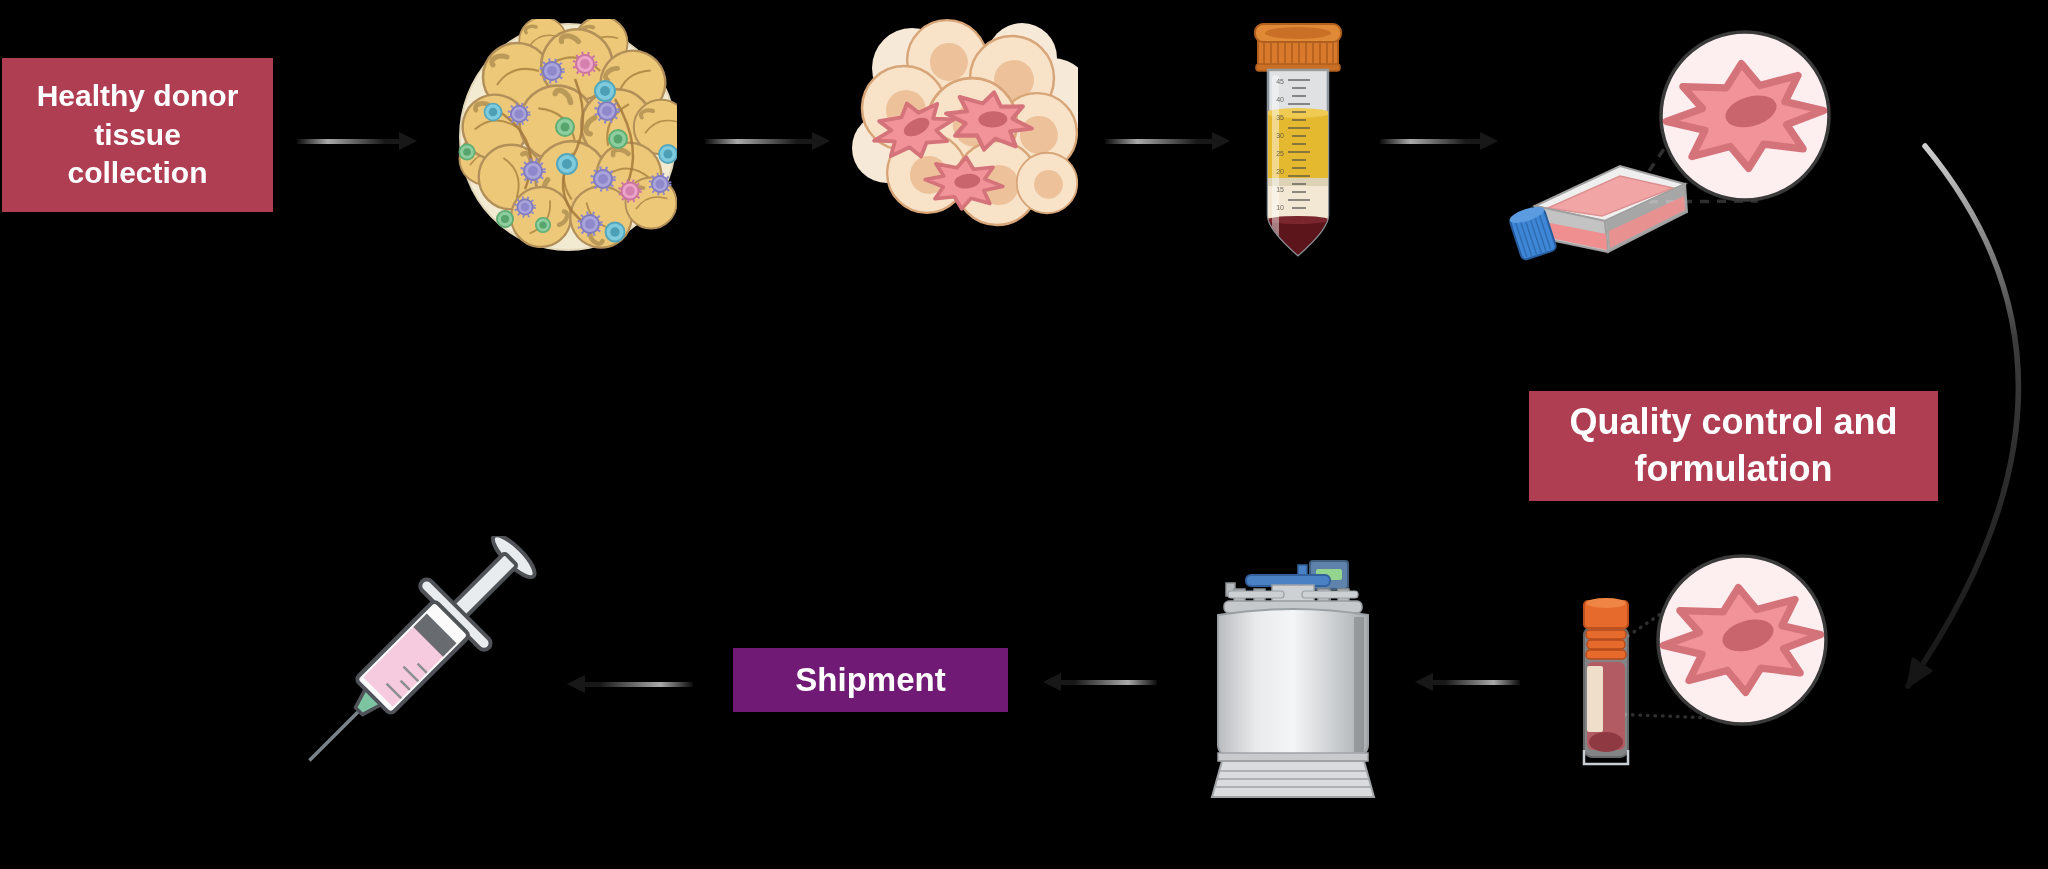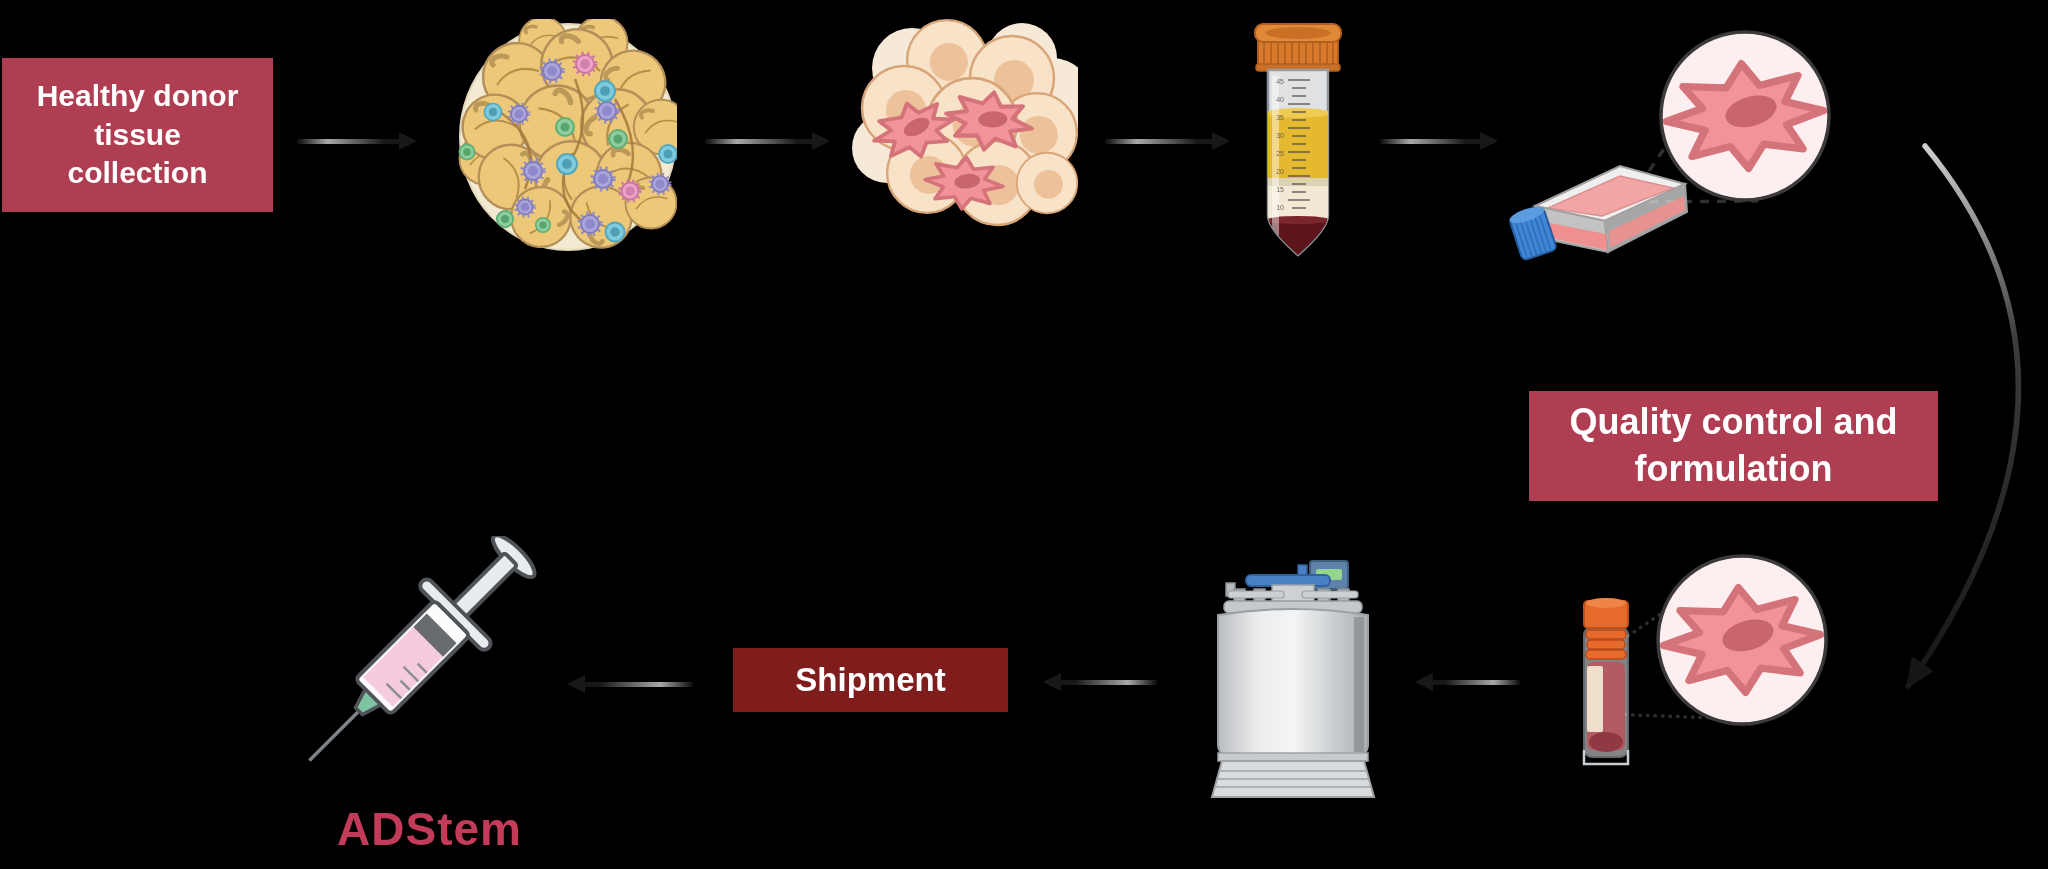--- a/index.html
+++ b/index.html
@@ -271,34 +271,33 @@
   </div>
   <div class="h-arrow left abs" style="left:1043px;top:657px;width:114px;">
     <span class="head-l"></span>
     <span class="shaft"></span>
   </div>
   <div class="h-arrow left abs" style="left:567px;top:659px;width:126px;">
     <span class="head-l"></span>
     <span class="shaft"></span>
   </div>
 
-  <div id="lbl-shipment" class="label-box" style="background-color: #7f1d1d; color: rgb(255, 255, 255);">
+  <div id="lbl-shipment" class="label-box" style="background-color: #701a75; color: rgb(255, 255, 255);">
     <span>Shipment</span>
   </div>
 
   <svg class="abs" style="left:240px;top:520px;" width="300" height="260" viewBox="0 0 300 260">
     <g transform="translate(278,16) rotate(45)">
       <line x1="0" y1="220" x2="0" y2="295" stroke="#7d8287" stroke-width="3.5"></line>
       <ellipse cx="0" cy="6" rx="28" ry="9" fill="#e9ecee" stroke="#4f5358" stroke-width="4"></ellipse>
       <rect x="-9" y="10" width="18" height="74" rx="3" fill="#e9ecee" stroke="#4f5358" stroke-width="4"></rect>
       <rect x="-47" y="82" width="94" height="13" rx="6.5" fill="#e9ecee" stroke="#4f5358" stroke-width="4"></rect>
       <rect x="-25" y="93" width="50" height="112" rx="5" fill="#fbfbfc" stroke="none"></rect>
       <rect x="-21" y="126" width="42" height="72" fill="#f6cbdf"></rect>
       <rect x="-21" y="108" width="42" height="19" fill="#686c70"></rect>
       <path d="M8 150 h13 M0 162 h21 M8 174 h13 M0 186 h21" stroke="#8d8f92" stroke-width="2.5" fill="none"></path>
       <rect x="-25" y="93" width="50" height="112" rx="5" fill="none" stroke="#4f5358" stroke-width="4"></rect>
       <path d="M-11 205 h22 l-6 20 h-10 z" fill="#7cc4a2" stroke="#4f5358" stroke-width="3.5" stroke-linejoin="round"></path>
     </g>
   </svg>
 
-  <div class="product" style="color: rgb(194, 59, 88);">ADStem</div>
 
 </div>
 
 </body></html>

